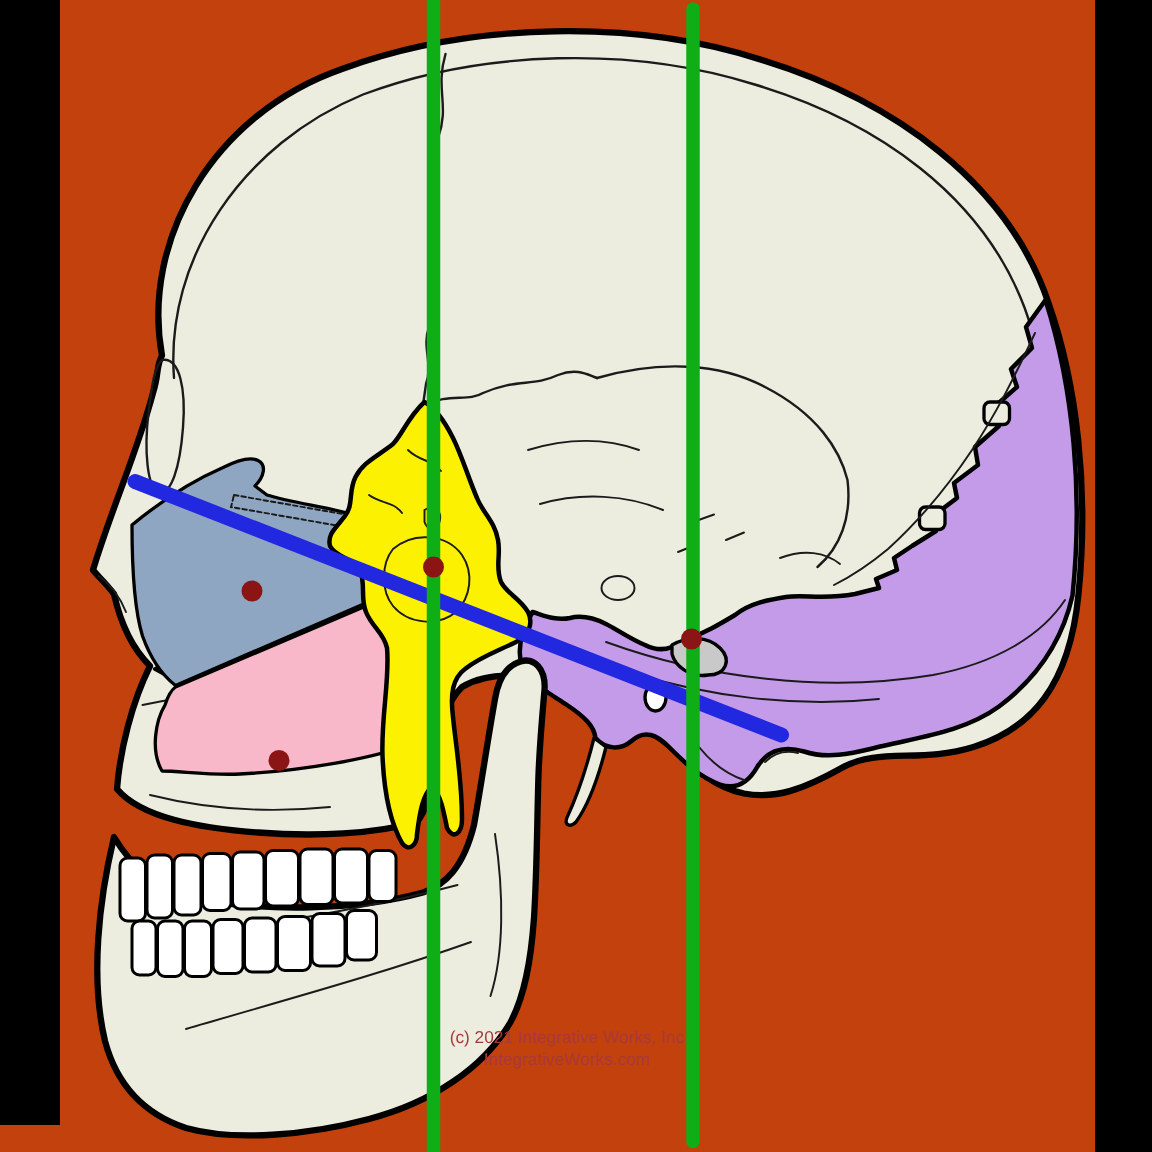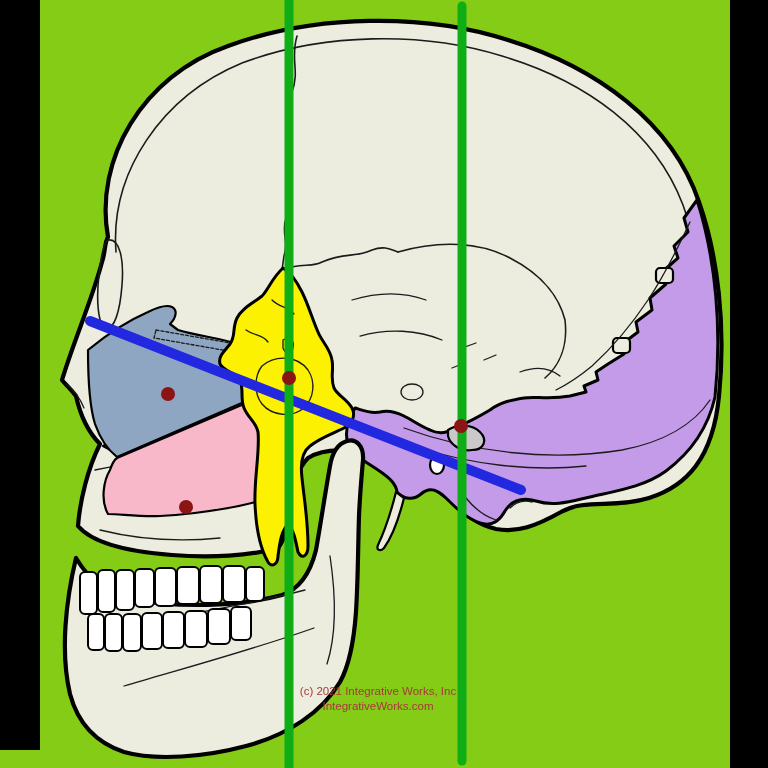--- a/index.html
+++ b/index.html
@@ -1,16 +1,16 @@
 <!DOCTYPE html>
 <html><head>
 <meta charset="utf-8">
 <style>
   html,body{margin:0;padding:0;background:#fff;}
-  #stage{position:relative;width:768px;height:768px;overflow:hidden;background:#84cc16;
+  #stage{position:relative;width:768px;height:768px;overflow:hidden;background:#c2410c;
          font-family:"Liberation Sans",sans-serif;}
   svg{position:absolute;inset:0;display:block;}
   .detail{fill:none;stroke:#1b1b1b;stroke-width:1.6;stroke-linecap:round;}
   .detail2{fill:none;stroke:#1b1b1b;stroke-width:1.3;stroke-linecap:round;}
   .heavy{stroke:#000;stroke-width:4.2;stroke-linejoin:round;}
   .mid{stroke:#000;stroke-width:3;stroke-linejoin:round;}
   .thin{stroke:#000;stroke-width:2.2;stroke-linejoin:round;}
   .tooth{fill:#ffffff;stroke:#000;stroke-width:2;}
   text.copy{font-size:11.5px;text-anchor:middle;font-family:"Liberation Sans",sans-serif;}
 </style>

